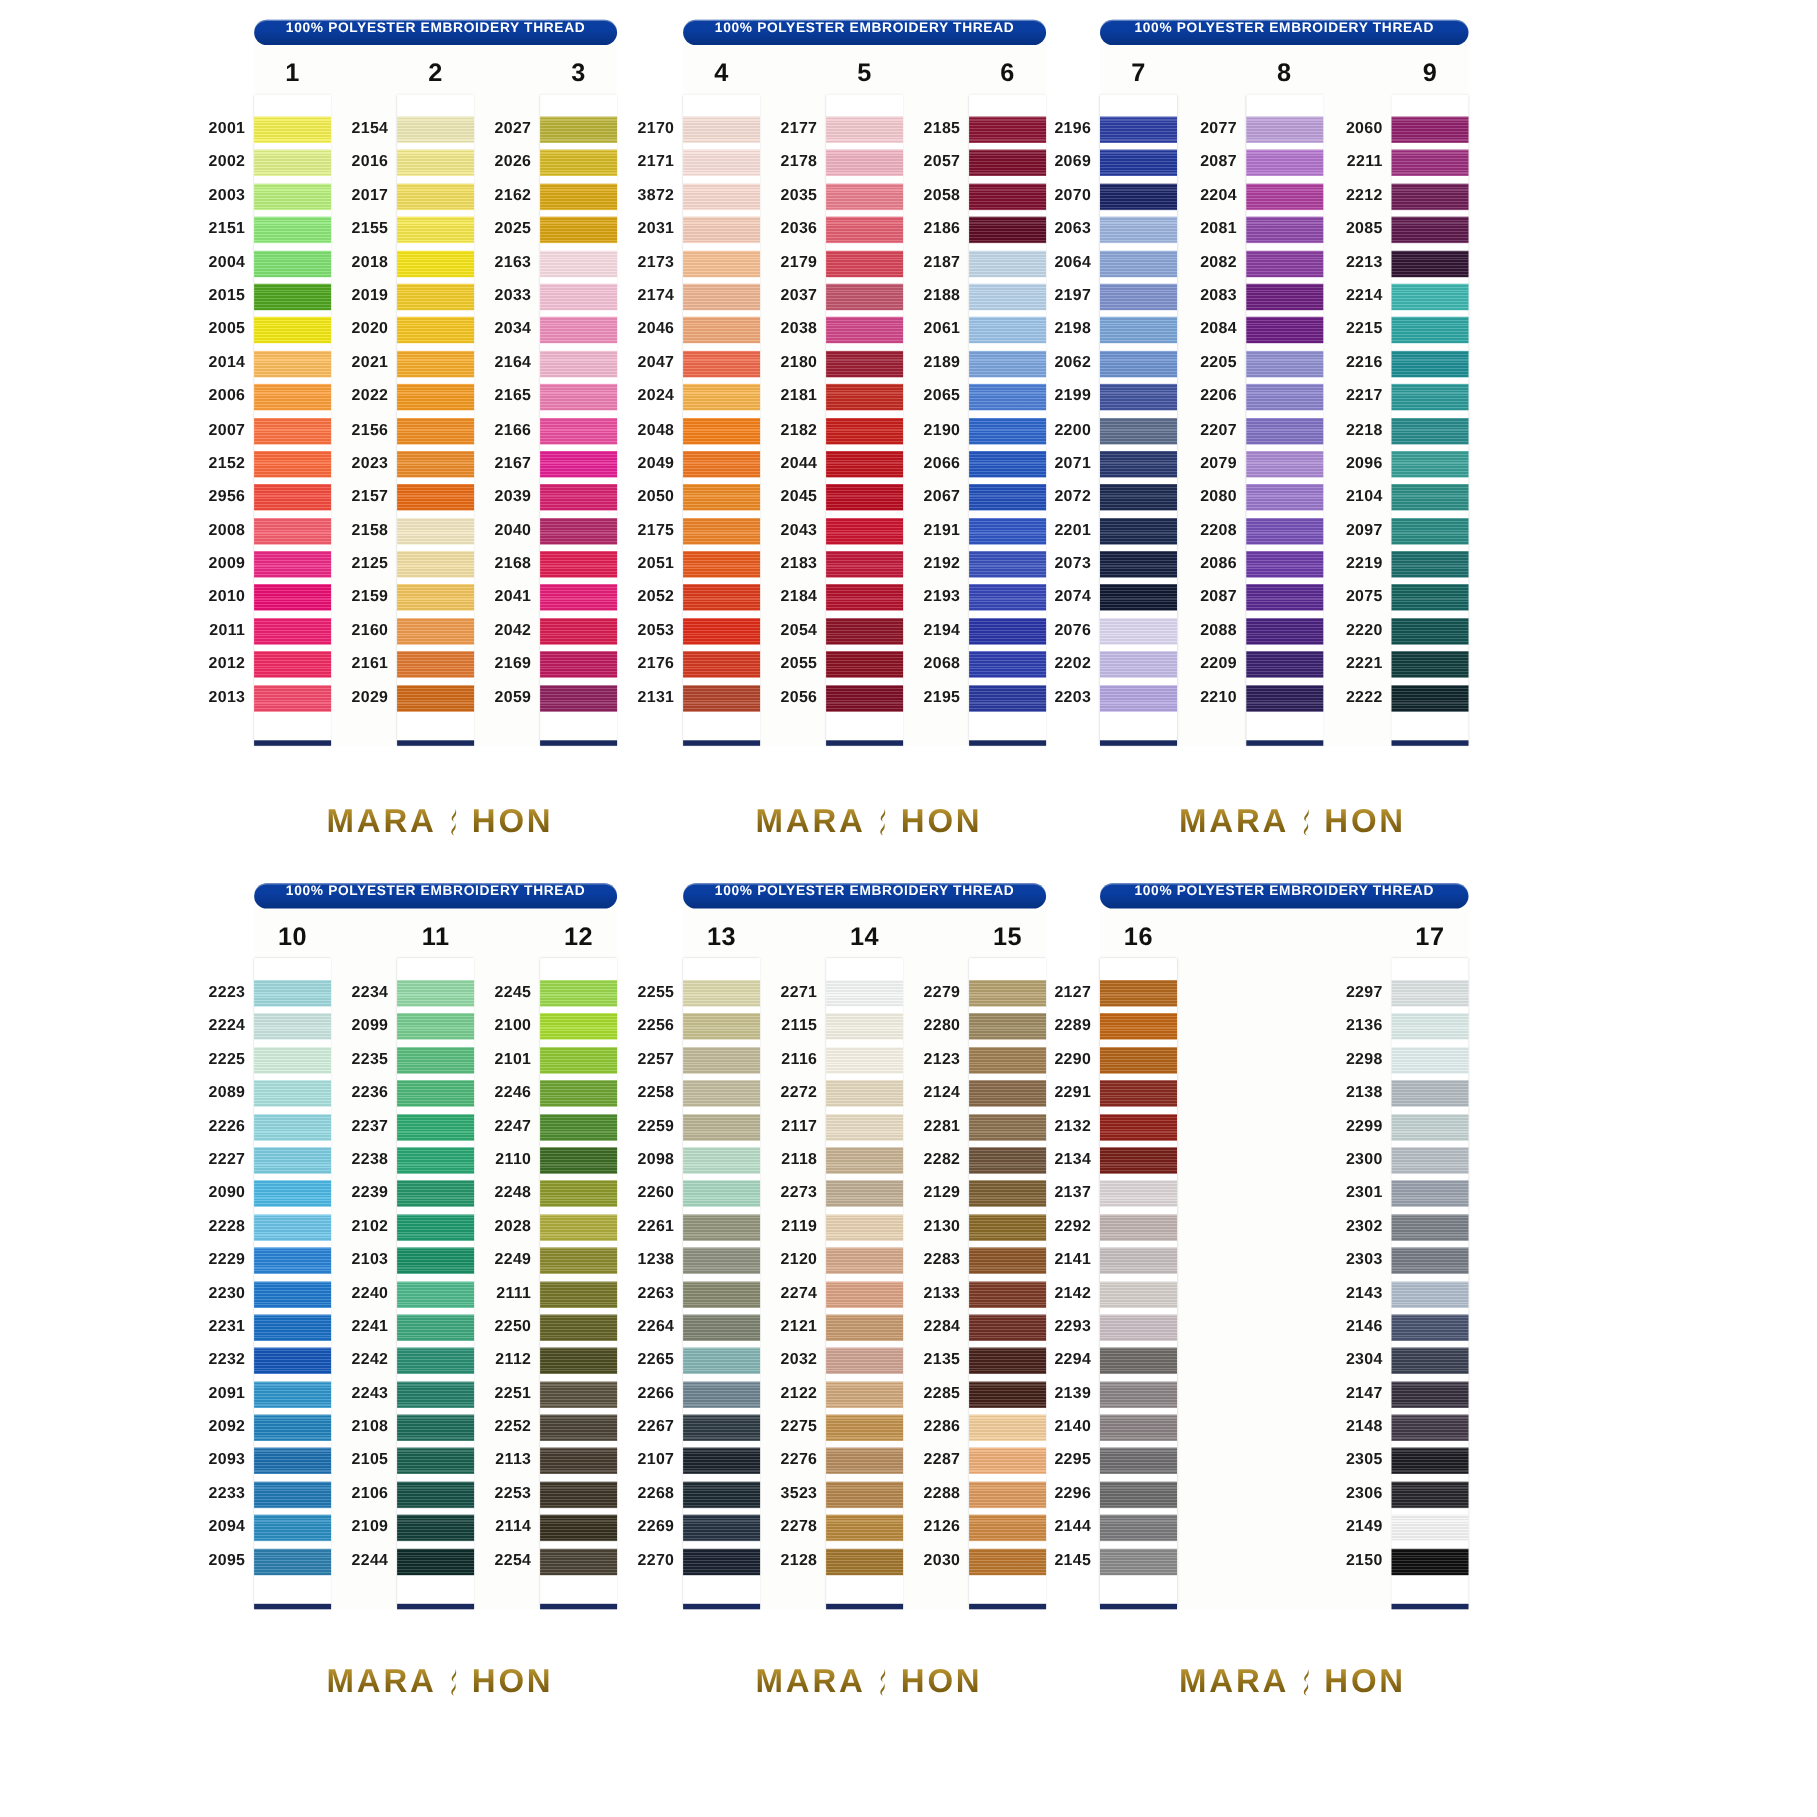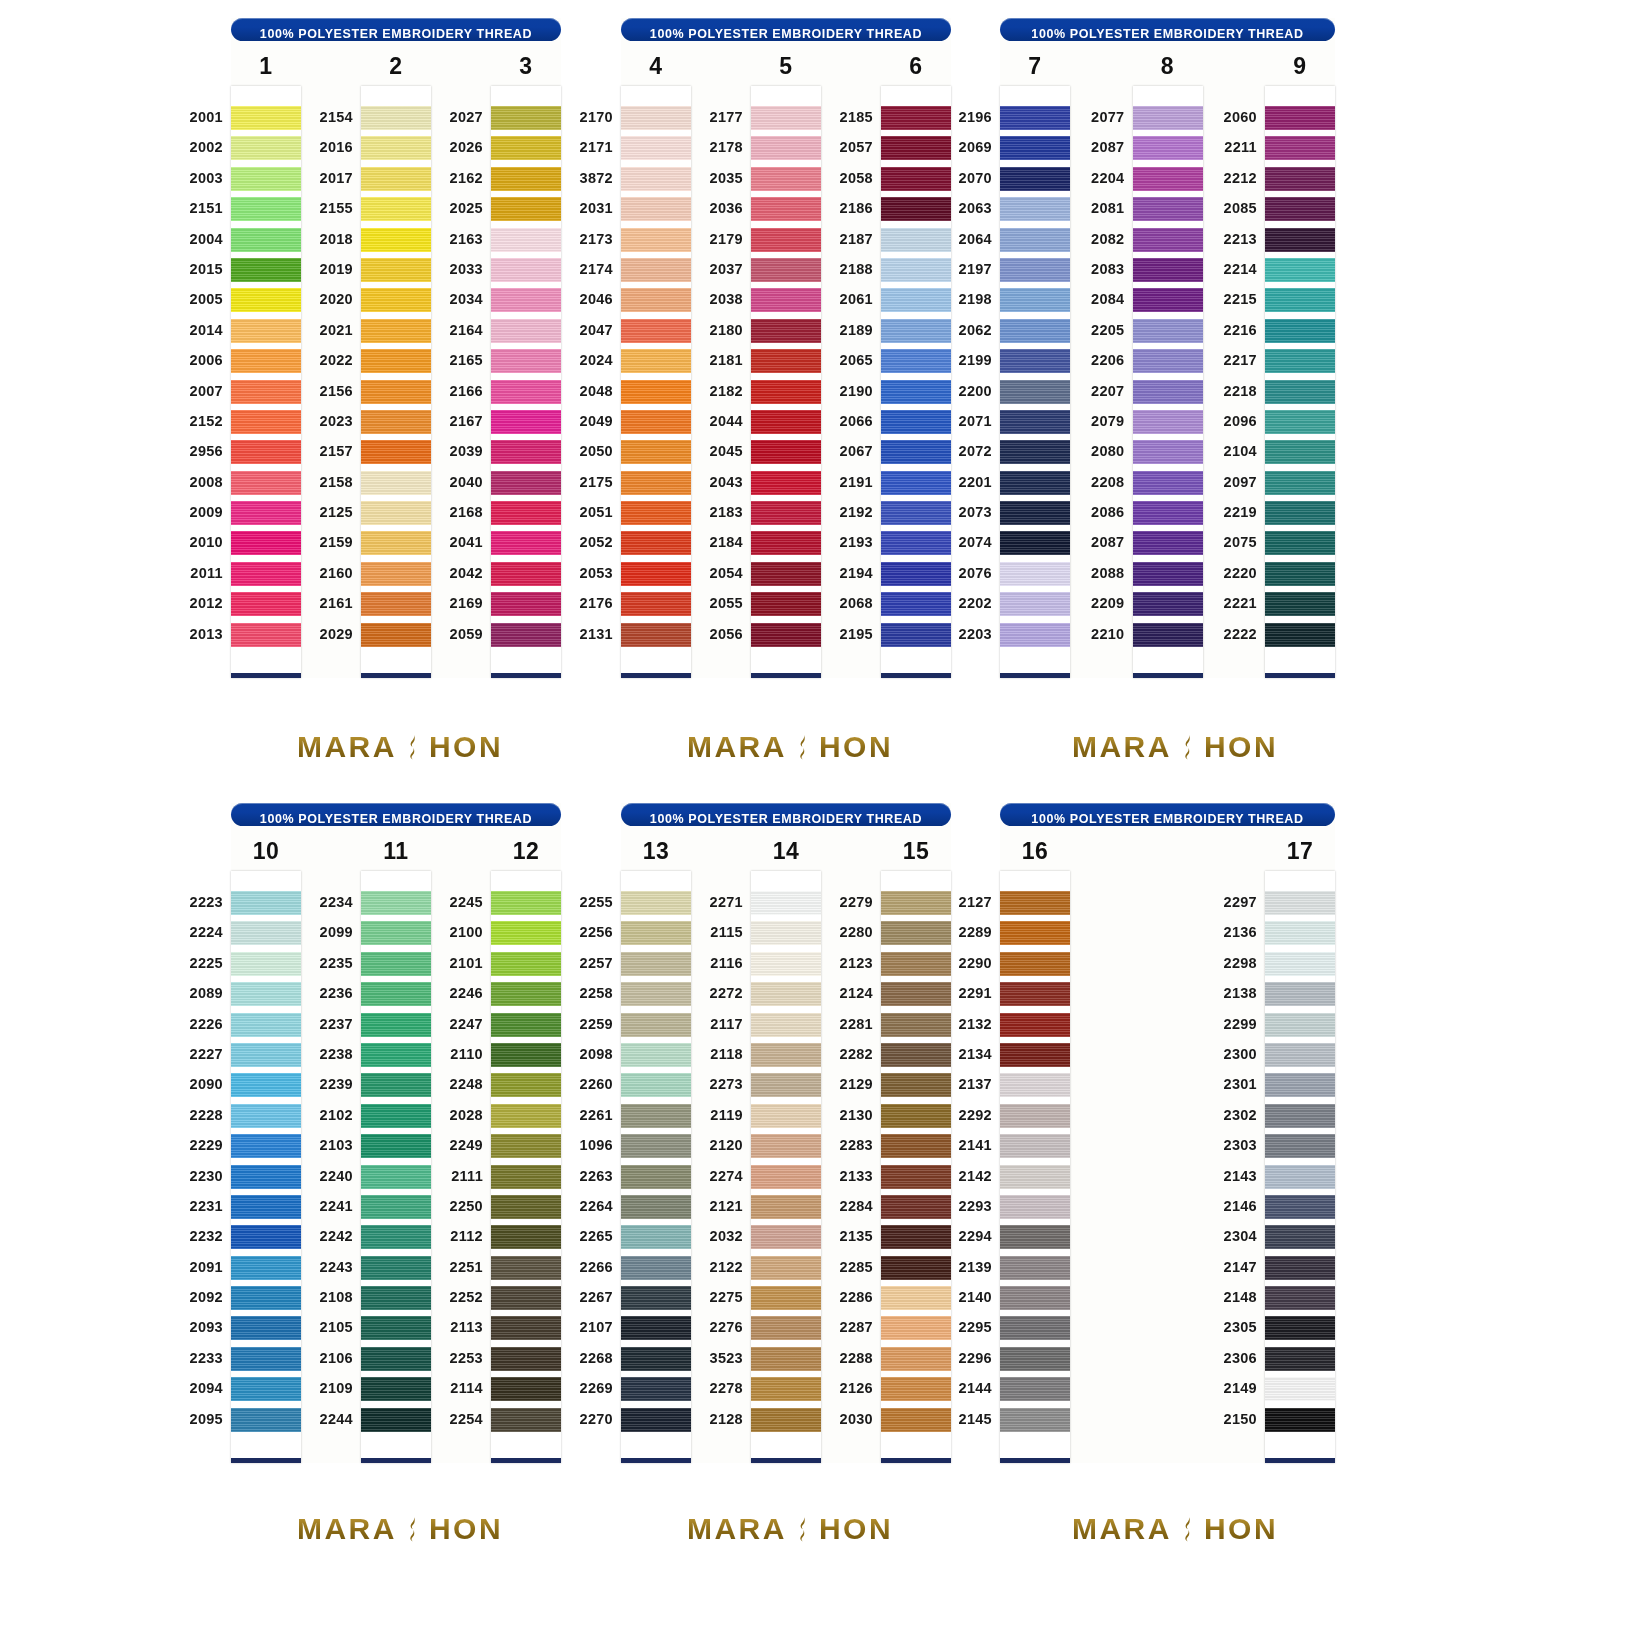--- a/index.html
+++ b/index.html
@@ -21,21 +21,21 @@
   .panel {
     position: absolute;
     background: #fdfdfb;
   }
   .banner {
     height: 23px;
     border-radius: 12px;
     background: linear-gradient(to bottom,#0b3fa0 0%, #0a3da0 40%, #063080 100%);
     box-shadow: inset 0 1px 0 rgba(255,255,255,.35);
     display: flex;
-    align-items: flex-end;
+    align-items: flex-start;
     justify-content: center;
     margin-bottom: 12px;
   }
   .banner-text {
     color: #ffffff;
     font-size: 12.5px;
     font-weight: bold;
     letter-spacing: .6px;
     white-space: nowrap;
   }
@@ -1191,21 +1191,21 @@
               </div>
               <div class="swatchrow">
                 <span class="code">2260</span>
                 <span class="swatch" title="2260" style="background: rgb(168, 215, 192);"></span>
               </div>
               <div class="swatchrow">
                 <span class="code">2261</span>
                 <span class="swatch" title="2261" style="background: rgb(148, 150, 126);"></span>
               </div>
               <div class="swatchrow">
-                <span class="code">1096</span>
+                <span class="code">1238</span>
                 <span class="swatch" title="2262" style="background: rgb(142, 145, 128);"></span>
               </div>
               <div class="swatchrow">
                 <span class="code">2263</span>
                 <span class="swatch" title="2263" style="background: rgb(135, 138, 110);"></span>
               </div>
               <div class="swatchrow">
                 <span class="code">2264</span>
                 <span class="swatch" title="2264" style="background: rgb(125, 131, 112);"></span>
               </div>

